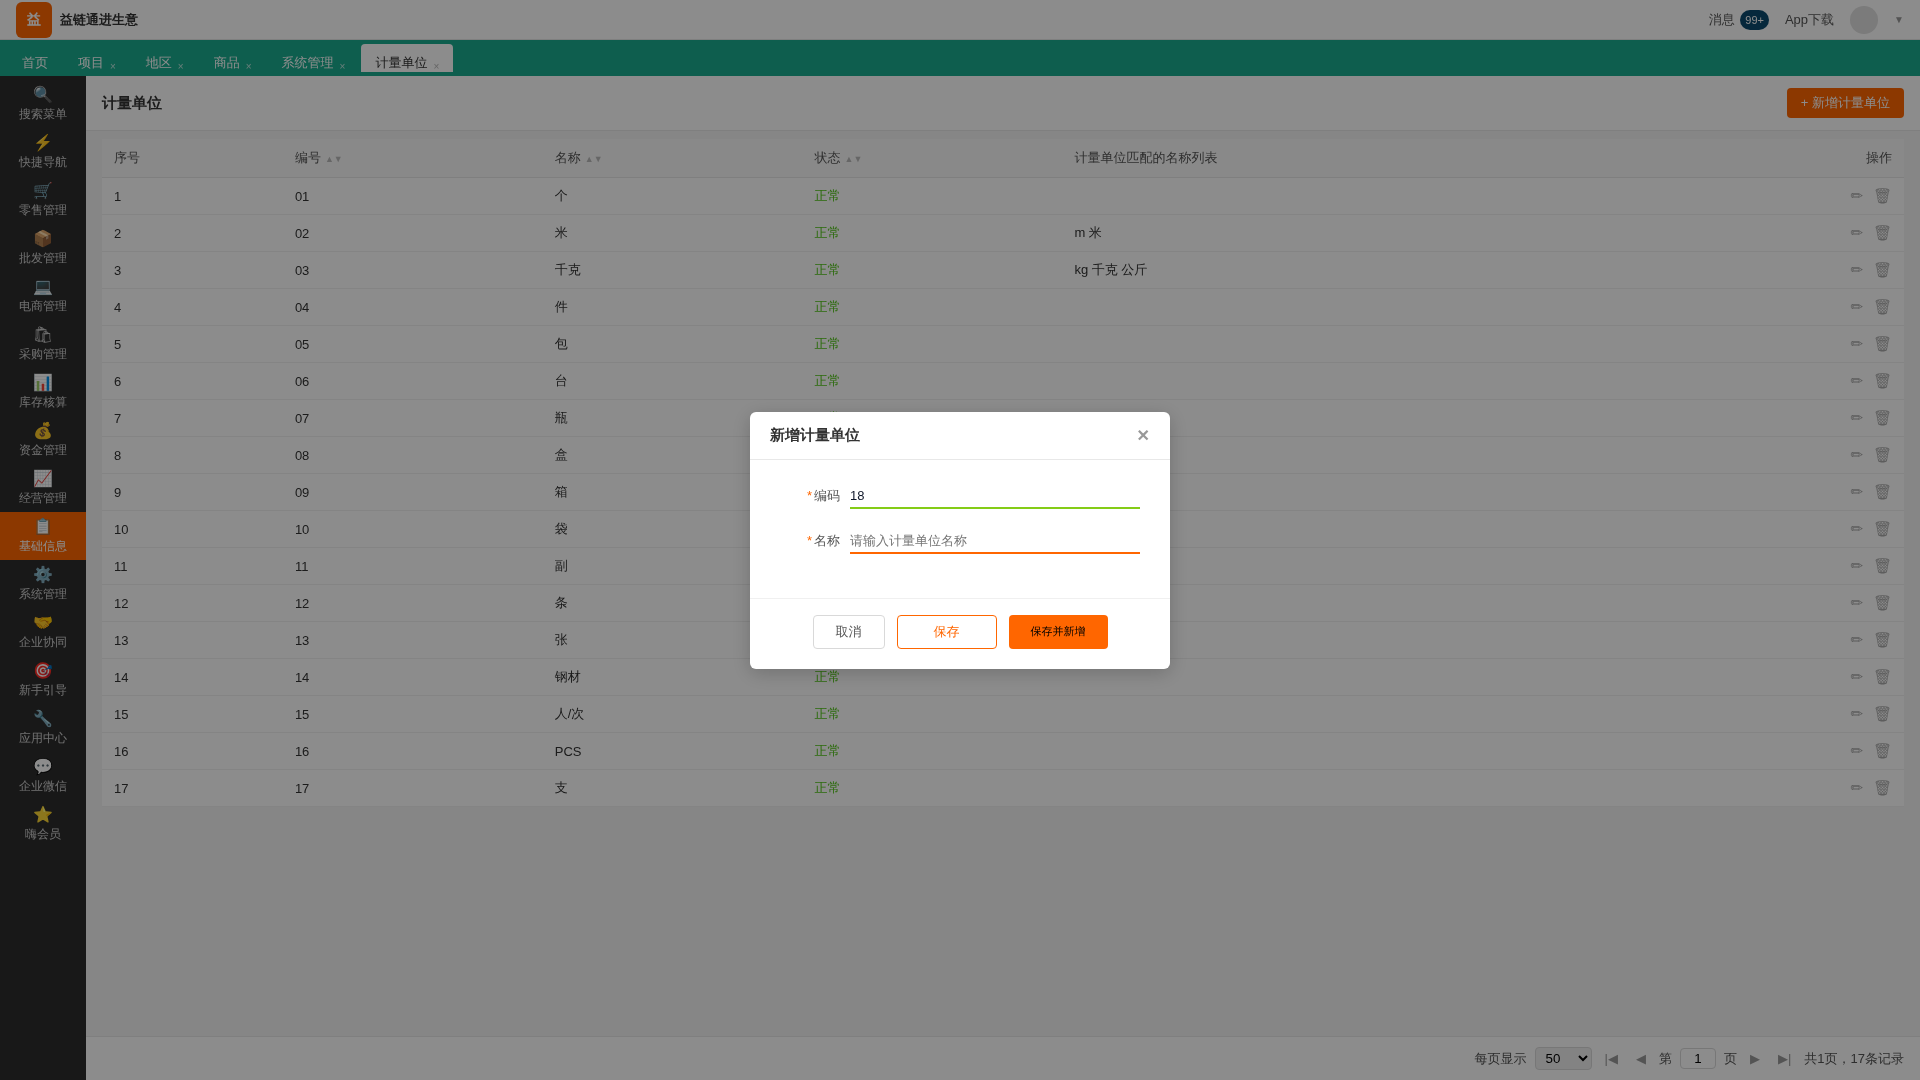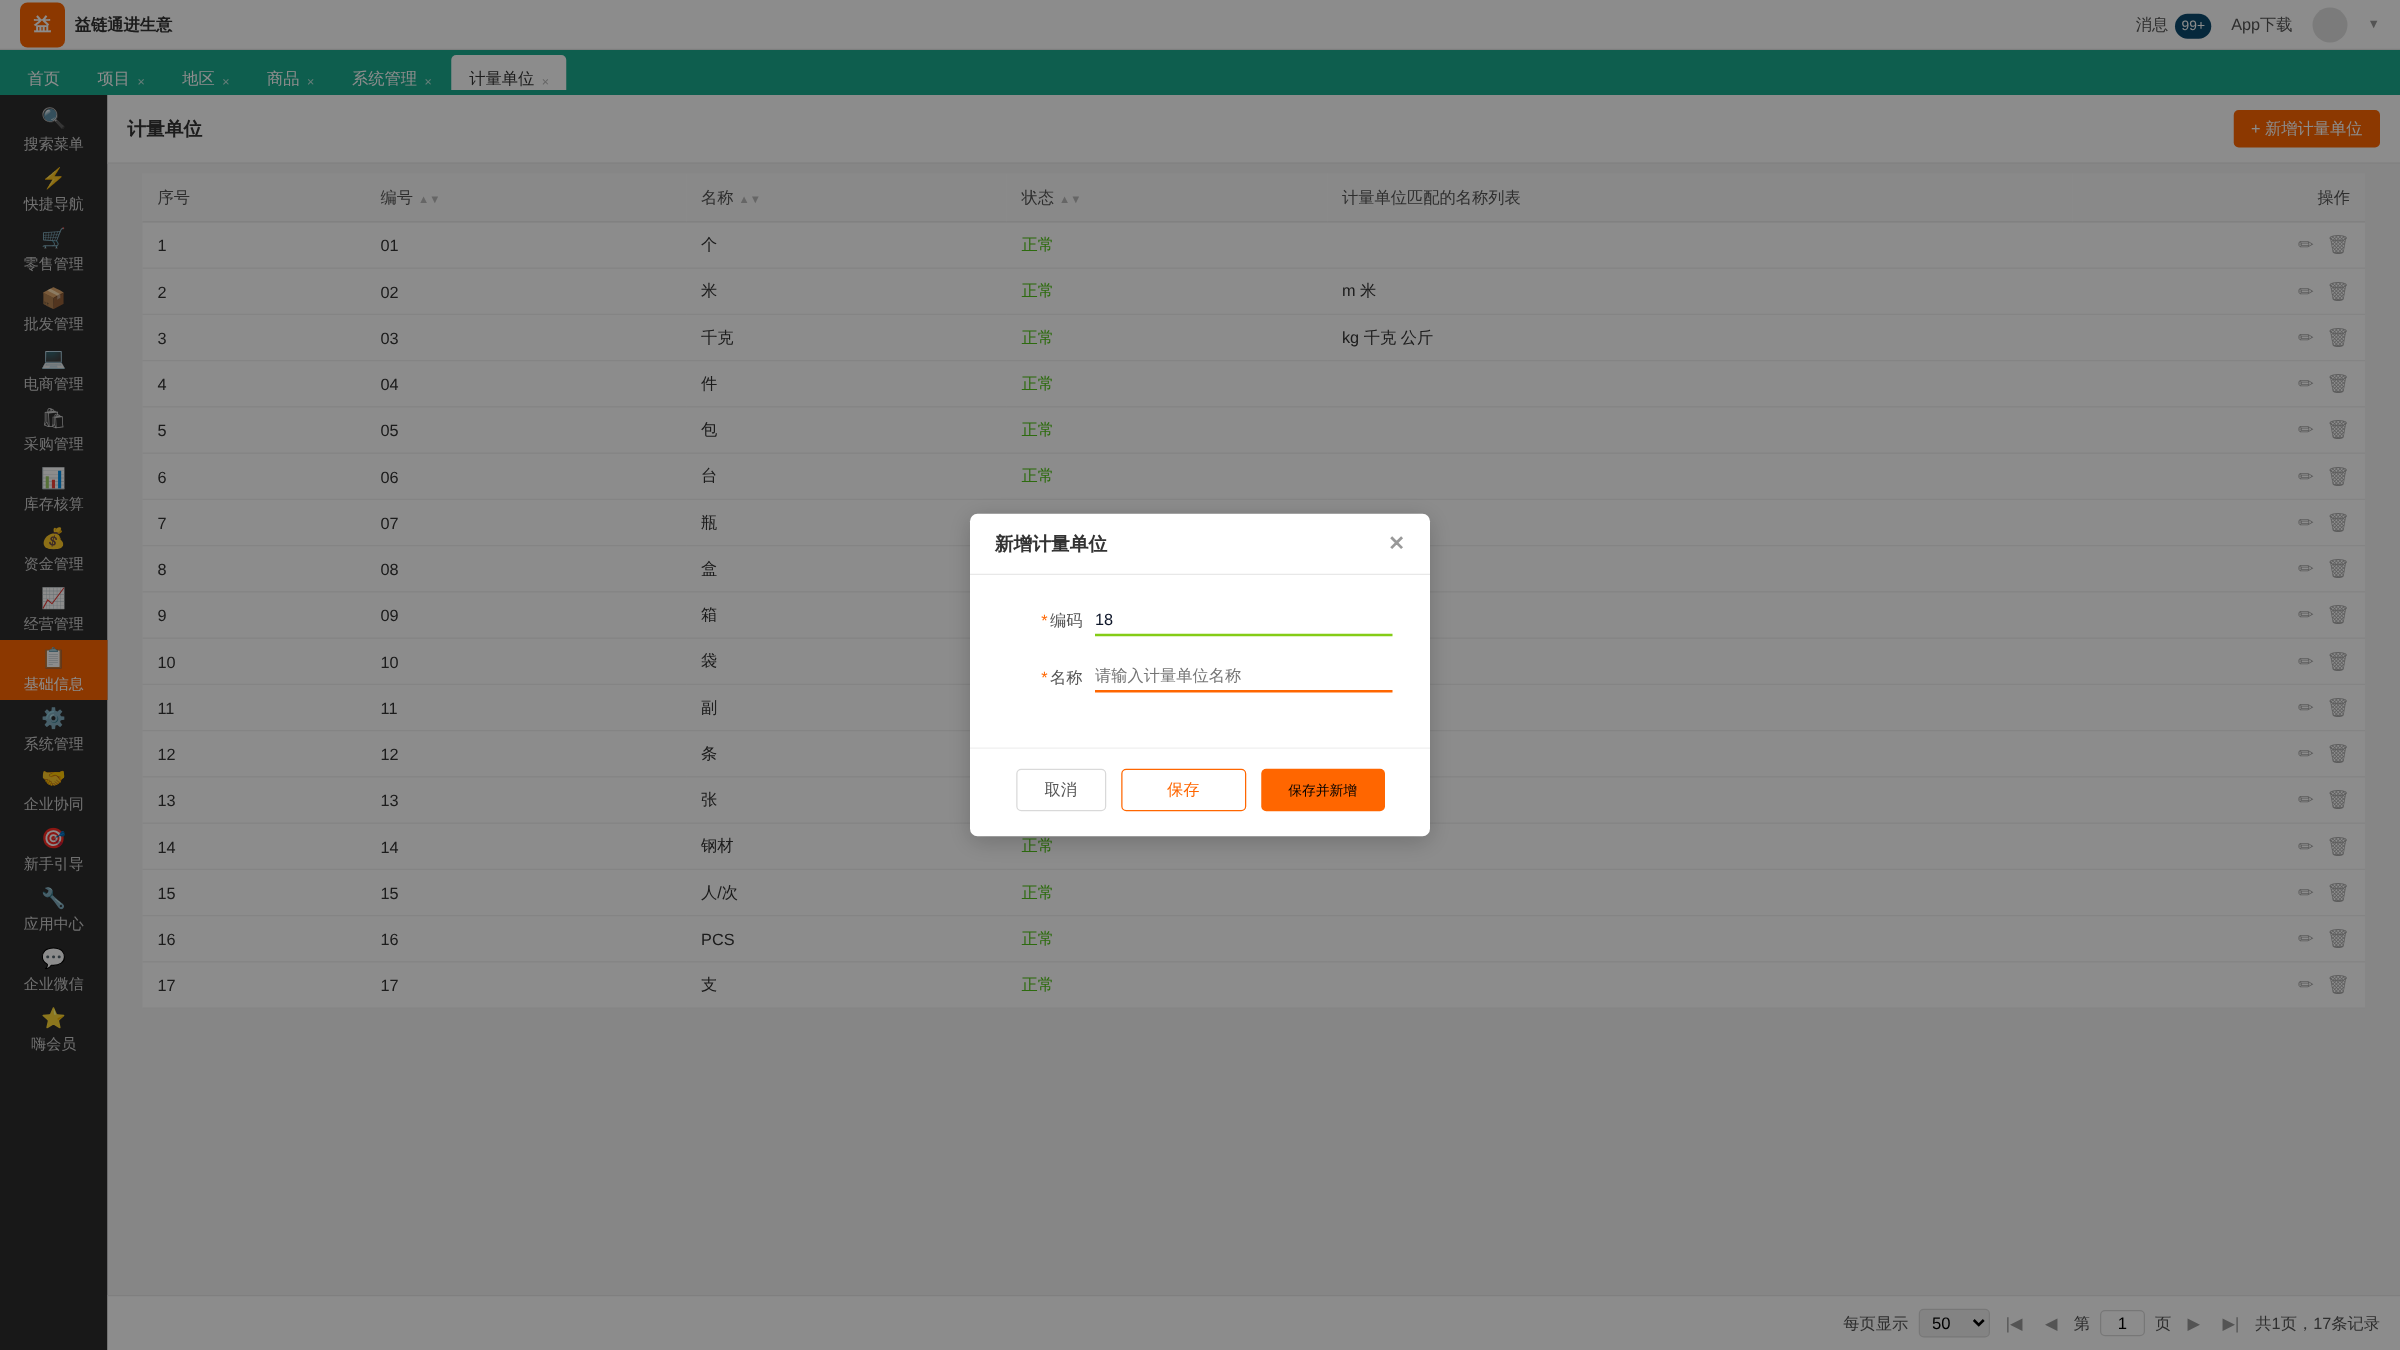--- a/index.html
+++ b/index.html
@@ -53,21 +53,21 @@
       display: flex; align-items: center; justify-content: space-between;
       padding: 12px 16px; background: #fff; border-bottom: 1px solid #e8e8e8; flex-shrink: 0;
     }
     .page-title { font-size: 15px; font-weight: bold; color: #333; }
     .add-btn {
       background: #f60; color: #fff; border: none; padding: 6px 14px;
       border-radius: 4px; cursor: pointer; font-size: 13px;
     }
 
     
-    .table-wrapper { flex: 1; overflow-y: auto; padding: 8px 28px; }
+    .table-wrapper { flex: 1; overflow-y: auto; padding: 8px 16px; }
     table { width: 100%; border-collapse: collapse; background: #fff; font-size: 13px; }
     thead tr { background: #fafafa; }
     th {
       padding: 10px 12px; text-align: left; border-bottom: 1px solid #e8e8e8;
       color: #555; font-weight: 500; white-space: nowrap;
     }
     th .sort-arrows { display: inline-flex; flex-direction: column; margin-left: 4px; font-size: 9px; color: #bbb; }
     td { padding: 9px 12px; border-bottom: 1px solid #f0f0f0; color: #333; }
     .status-normal { color: #52c41a; }
     .action-btns { display: flex; gap: 10px; }
@@ -82,21 +82,21 @@
     .page-select { border: 1px solid #d9d9d9; border-radius: 4px; padding: 2px 6px; }
     .page-nav { cursor: pointer; color: #999; padding: 2px 5px; }
     .page-input { border: 1px solid #d9d9d9; border-radius: 4px; width: 36px; text-align: center; padding: 2px; }
 
     
     .modal-overlay {
       position: fixed; inset: 0; background: rgba(0,0,0,0.45); display: flex;
       align-items: center; justify-content: center; z-index: 100;
     }
     .modal {
-      background: #fff; border-radius: 6px; width: 368px; box-shadow: 0 4px 20px rgba(0,0,0,0.2);
+      background: #fff; border-radius: 6px; width: 420px; box-shadow: 0 4px 20px rgba(0,0,0,0.2);
       overflow: hidden;
     }
     .modal-header {
       display: flex; align-items: center; justify-content: space-between;
       padding: 14px 20px; border-bottom: 1px solid #e8e8e8; font-size: 15px; font-weight: bold; color: #333;
     }
     .modal-close { cursor: pointer; color: #999; font-size: 16px; }
     .modal-body { padding: 24px 30px; }
     .form-row { display: flex; align-items: center; margin-bottom: 20px; }
     .form-label { width: 60px; text-align: right; margin-right: 10px; color: #555; font-size: 13px; }

